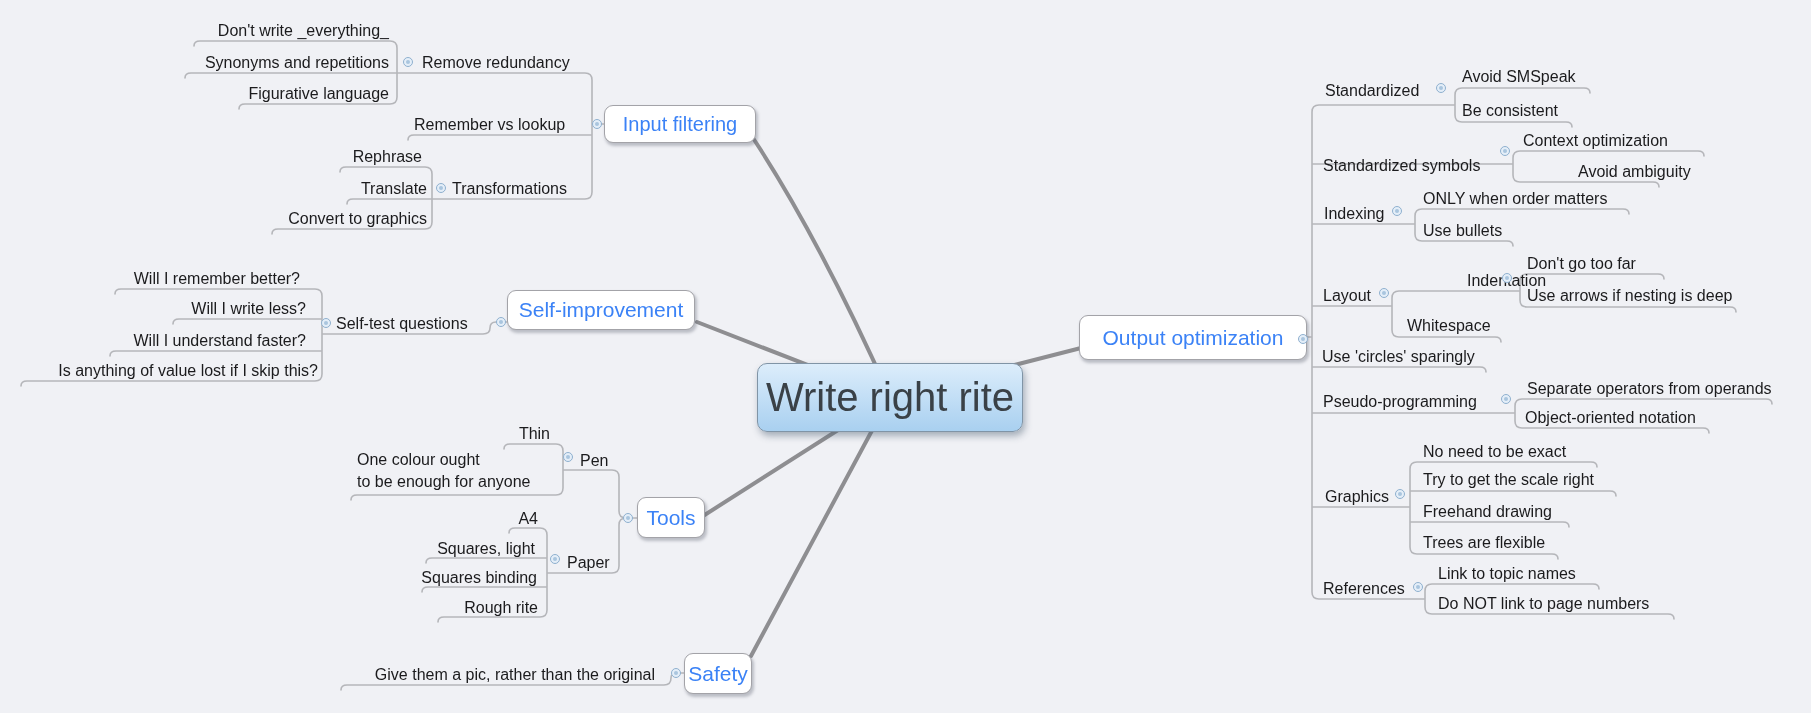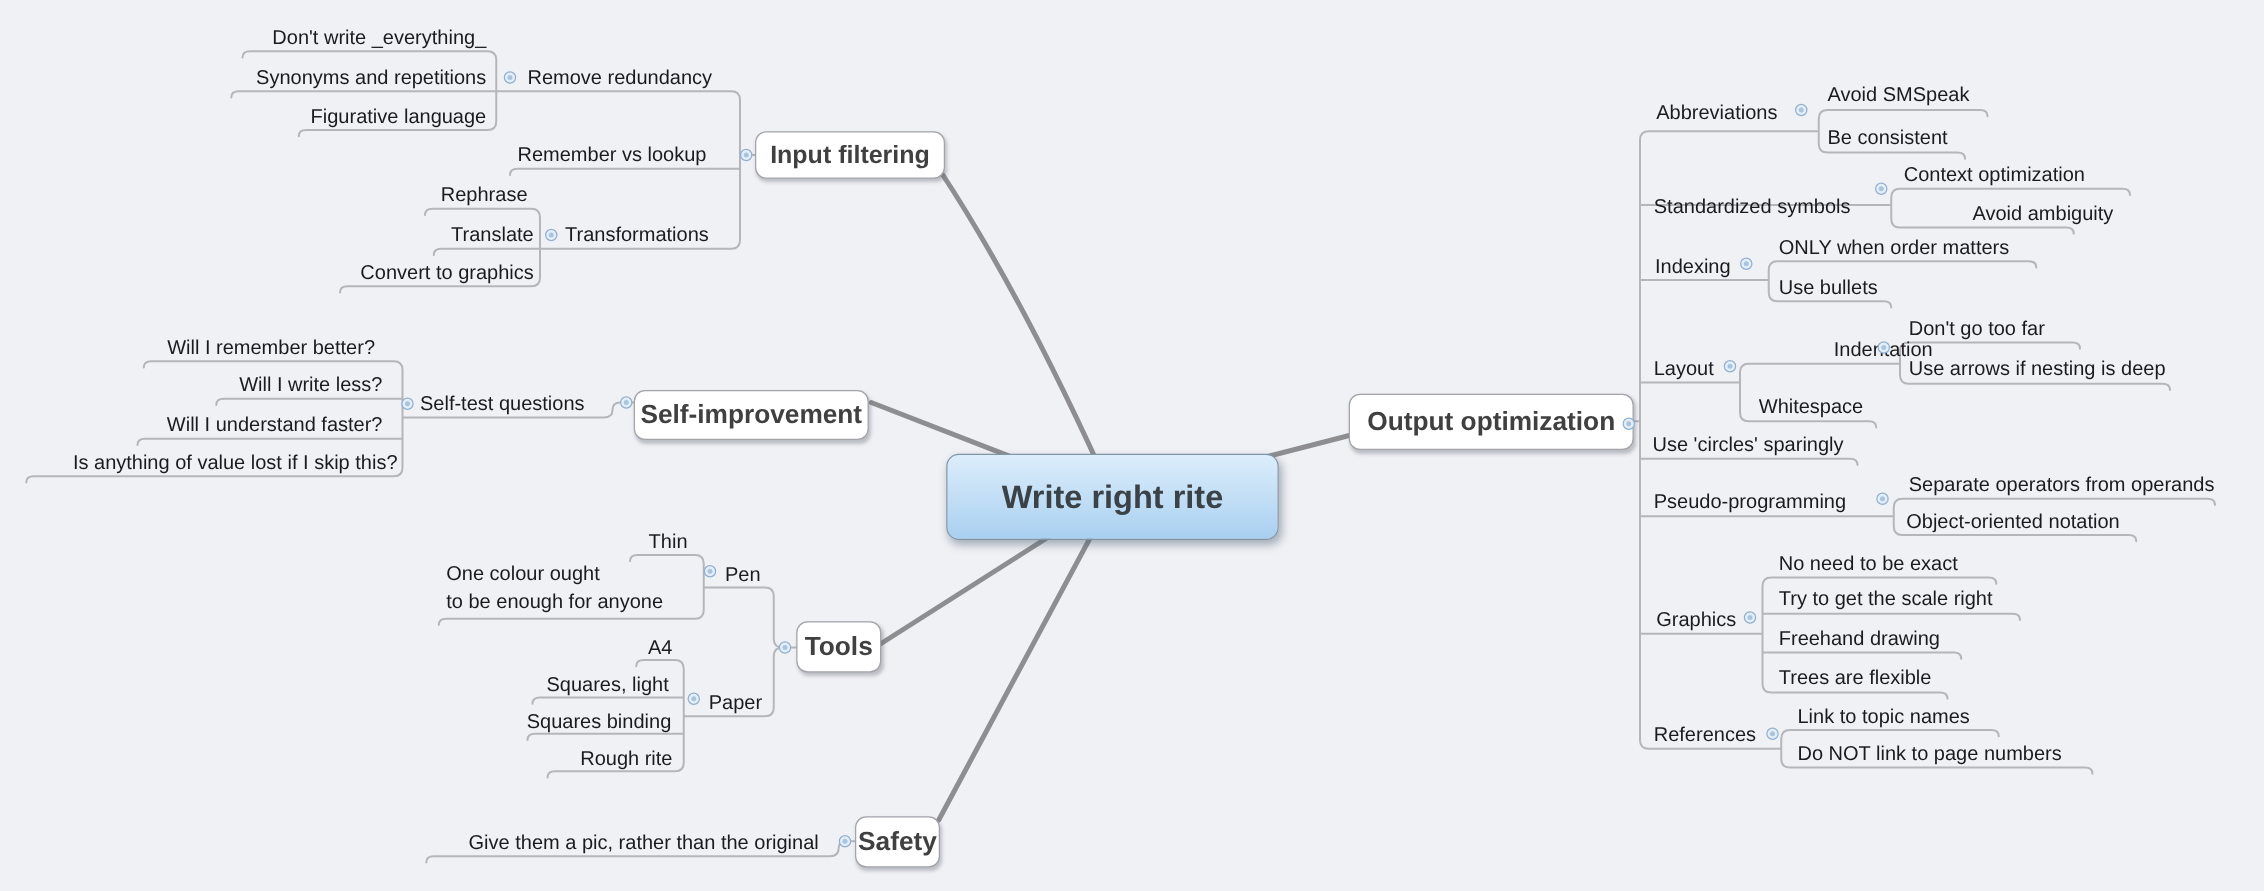--- a/index.html
+++ b/index.html
@@ -25,28 +25,28 @@
   .leaf{
     position:absolute;font-size:16px;line-height:21px;color:var(--text);
     white-space:nowrap;cursor:default;
   }
   .leaf.r{text-align:right;}
   .leaf.two{white-space:pre-line;line-height:22px;}
   .topic-box{
     position:absolute;display:flex;align-items:center;justify-content:center;
     background:var(--topic-bg);border:1.4px solid var(--topic-border);
     border-radius:9px;box-shadow:1.5px 2.5px 3px rgba(90,95,110,.35);
-    color:#404040;font-size:21px;white-space:nowrap;box-sizing:border-box;font-weight:bold;
+    color:#3b82f6;font-size:21px;white-space:nowrap;box-sizing:border-box;
   }
   .central-box{
     position:absolute;display:flex;align-items:center;justify-content:center;
     background:linear-gradient(to bottom,var(--central-top),var(--central-bottom));
     border:1px solid var(--central-border);border-radius:10px;
     box-shadow:2px 4px 7px rgba(70,90,110,.45);
-    color:#3a4147;font-size:26px;font-weight:bold;white-space:nowrap;box-sizing:border-box;
+    color:#3a4147;font-size:40px;font-weight:normal;white-space:nowrap;box-sizing:border-box;
   }
   .collapse-icon{
     position:absolute;width:10px;height:10px;border-radius:50%;
     background:var(--collapse-bg);border:1px solid var(--collapse-border);
     box-sizing:border-box;
   }
   .collapse-icon::after{
     content:"";position:absolute;left:2px;top:2px;width:4px;height:4px;
     border-radius:50%;background:#a9c5de;
   }
@@ -92,21 +92,21 @@
          M1772,404 Q1772,399 1766,399 L1522,399 Q1515,399 1515,406 L1515,421 Q1515,428 1522,428 L1703,428 Q1709,428 1709,433
          M1597,467 Q1597,462 1591,462 L1417,462 Q1410,462 1410,469 L1410,547 Q1410,554 1417,554 L1552,554 Q1558,554 1558,559
          M1410,491 L1610,491 Q1616,491 1616,496
          M1410,522 L1563,522 Q1569,522 1569,527
          M1599,589 Q1599,584 1593,584 L1432,584 Q1425,584 1425,591 L1425,607 Q1425,614 1432,614 L1668,614 Q1674,614 1674,619" fill="none" style="stroke:var(--connector)" stroke-width="1.6" stroke-linecap="round" stroke-linejoin="round"></path>
   </svg>
 
   <div class="central-box" style="left:757px;top:363px;width:266px;height:69px">Write right rite</div>
 
   <div class="topic-box" style="left:604px;top:105px;width:152px;height:38px;font-size:20px">Input filtering</div>
-  <div class="topic-box" style="left:507px;top:312px;width:188px;height:40px">Self-improvement</div>
+  <div class="topic-box" style="left:507px;top:290px;width:188px;height:40px">Self-improvement</div>
   <div class="topic-box" style="left:637px;top:497px;width:68px;height:41px">Tools</div>
   <div class="topic-box" style="left:684px;top:653px;width:68px;height:41px">Safety</div>
   <div class="topic-box" style="left:1079px;top:315px;width:228px;height:45px">Output optimization</div>
 
   <div class="leaf" style="left:422px;top:52px">Remove redundancy</div>
   <div class="leaf r" style="right:1422px;top:20px">Don't write _everything_</div>
   <div class="leaf r" style="right:1422px;top:52px">Synonyms and repetitions</div>
   <div class="leaf r" style="right:1422px;top:83px">Figurative language</div>
   <div class="leaf" style="left:414px;top:114px">Remember vs lookup</div>
   <div class="leaf" style="left:452px;top:178px">Transformations</div>
@@ -125,21 +125,21 @@
   <div class="leaf two" style="left:357px;top:449px">One colour ought
 to be enough for anyone</div>
   <div class="leaf" style="left:567px;top:552px">Paper</div>
   <div class="leaf r" style="right:1273px;top:508px">A4</div>
   <div class="leaf r" style="right:1276px;top:538px">Squares, light</div>
   <div class="leaf r" style="right:1274px;top:567px">Squares binding</div>
   <div class="leaf r" style="right:1273px;top:597px">Rough rite</div>
 
   <div class="leaf r" style="right:1156px;top:664px">Give them a pic, rather than the original</div>
 
-  <div class="leaf" style="left:1325px;top:80px">Abbreviations</div>
+  <div class="leaf" style="left:1325px;top:80px">Standardized</div>
   <div class="leaf" style="left:1462px;top:66px">Avoid SMSpeak</div>
   <div class="leaf" style="left:1462px;top:100px">Be consistent</div>
   <div class="leaf" style="left:1323px;top:155px">Standardized symbols</div>
   <div class="leaf" style="left:1523px;top:130px">Context optimization</div>
   <div class="leaf" style="left:1578px;top:161px">Avoid ambiguity</div>
   <div class="leaf" style="left:1324px;top:203px">Indexing</div>
   <div class="leaf" style="left:1423px;top:188px">ONLY when order matters</div>
   <div class="leaf" style="left:1423px;top:220px">Use bullets</div>
   <div class="leaf" style="left:1323px;top:285px">Layout</div>
   <div class="leaf" style="left:1467px;top:270px">Indentation</div>

